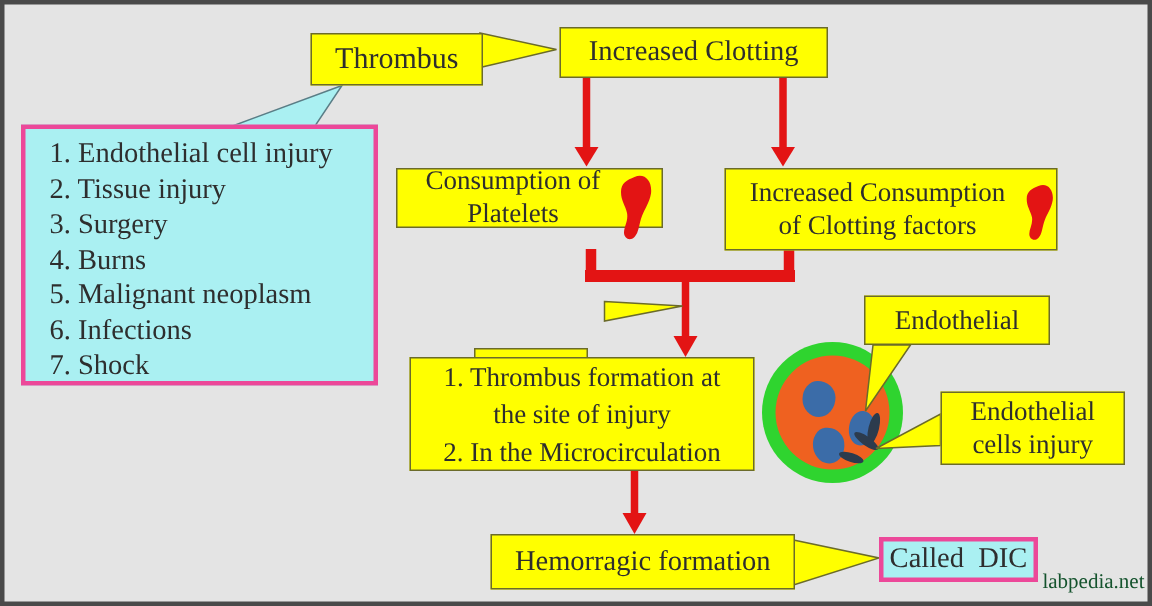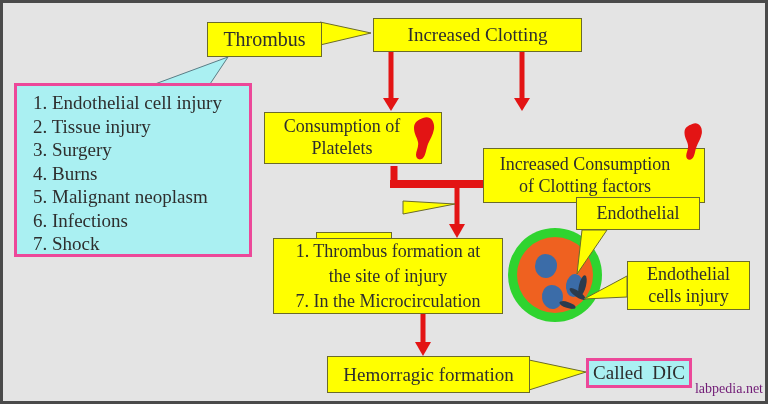--- a/index.html
+++ b/index.html
@@ -37,25 +37,25 @@
   .vessel-inner{position:absolute;inset:9px;background:var(--orange,#ef6120);border-radius:50%;}
   .blob{position:absolute;background:var(--blue,#3b6ca8);border-radius:46% 54% 50% 50%/50% 46% 54% 50%;}
   .blobA{left:27px;top:26px;width:22px;height:24px;}
   .blobB{left:58px;top:46px;width:17px;height:23px;transform:rotate(10deg);}
   .blobC{left:34px;top:57px;width:21px;height:24px;transform:rotate(-8deg);}
   .sliver{position:absolute;background:#2c3b4d;border-radius:50%;}
   .sliverA{left:71px;top:47px;width:7px;height:21px;transform:rotate(14deg);}
   .sliverB{left:60px;top:63px;width:19px;height:6px;transform:rotate(35deg);}
   .sliverC{left:51px;top:74px;width:17px;height:6px;transform:rotate(18deg);}
   .thumb{position:absolute;z-index:4;}
-  .watermark{position:absolute;right:5px;top:381px;z-index:5;font-size:14px;color:#701a75;}
+  .watermark{position:absolute;right:5px;top:381px;z-index:5;font-size:14px;color:#14532d;}
   .b-trigger{left:207px;top:22px;width:115px;height:35px;font-size:20px;}
-  .b-incclot{left:373px;top:18px;width:209px;height:34px;font-size:19px;}
-  .b-plate{left:264px;top:112px;width:178px;height:52px;font-size:18px;padding-right:22px;}
-  .b-factors{left:483px;top:112px;width:222px;height:55px;font-size:18px;padding-right:18px;margin-top:36px;}
+  .b-incclot{left:373px;top:18px;width:179px;height:34px;font-size:19px;}
+  .b-plate{left:264px;top:112px;width:178px;height:40px;font-size:18px;padding-right:22px;}
+  .b-factors{left:483px;top:112px;width:222px;height:55px;font-size:18px;padding-right:18px;}
   .b-leads{left:316px;top:197px;width:76px;height:28px;font-size:18px;margin-top:35px;}
   .b-thromb{left:273px;top:238px;width:230px;height:76px;font-size:18px;line-height:25px;}
   .b-micro{left:576px;top:197px;width:124px;height:33px;font-size:18px;}
   .b-endo{left:627px;top:261px;width:123px;height:49px;font-size:18px;justify-content:center;}
   .b-hemo{left:327px;top:356px;width:203px;height:37px;font-size:19px;}
   .line{display:block;}
 </style>
 </head>
 <body>
 
@@ -134,21 +134,21 @@
     <div class="cause">7. Shock</div>
   </div>
 
   <div class="ybox b-leads">
     <span>Leads to</span>
   </div>
 
   <div class="ybox b-thromb">
     <span class="line">1. Thrombus formation at</span>
     <span class="line">the site of injury</span>
-    <span class="line">7. In the Microcirculation</span>
+    <span class="line">2. In the Microcirculation</span>
   </div>
 
   <div class="ybox b-micro">
     <span>Endothelial</span>
   </div>
 
   <div class="ybox b-endo">
     <span class="line">Endothelial</span>
     <span class="line">cells injury</span>
   </div>

